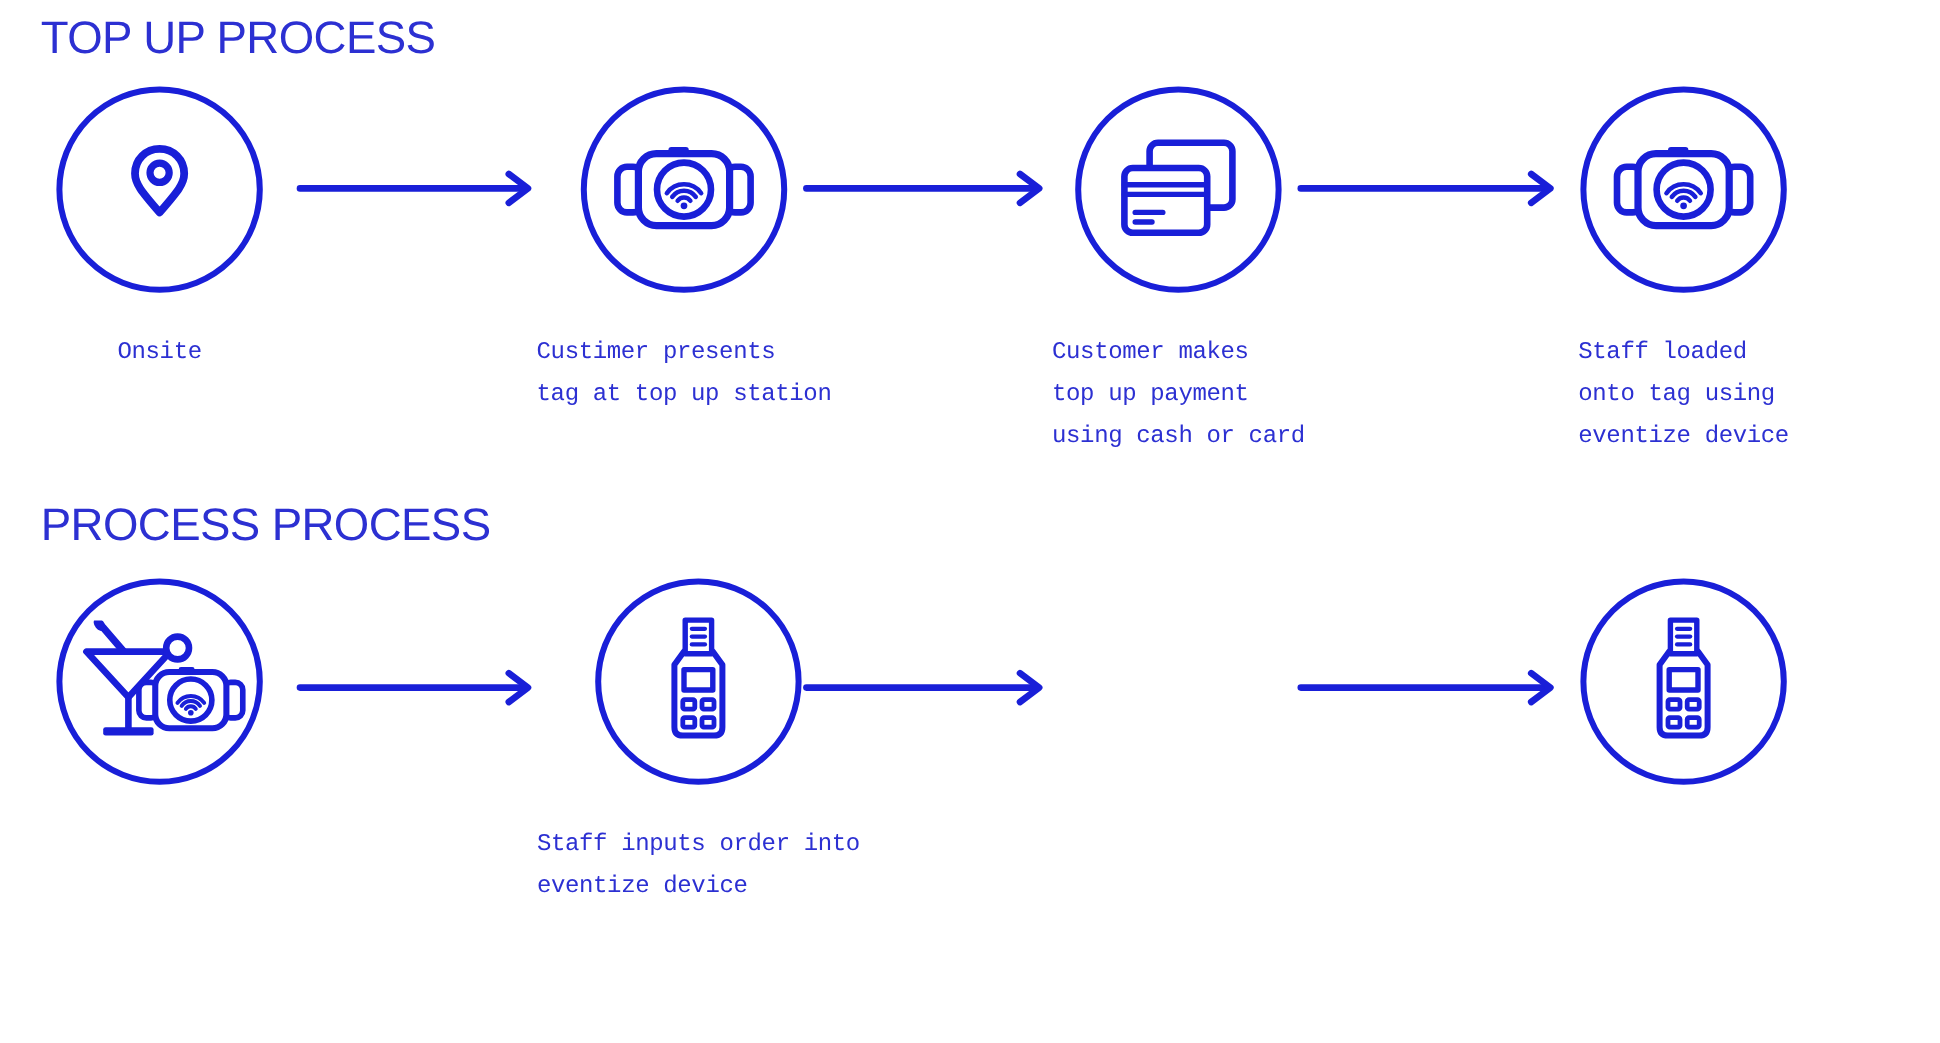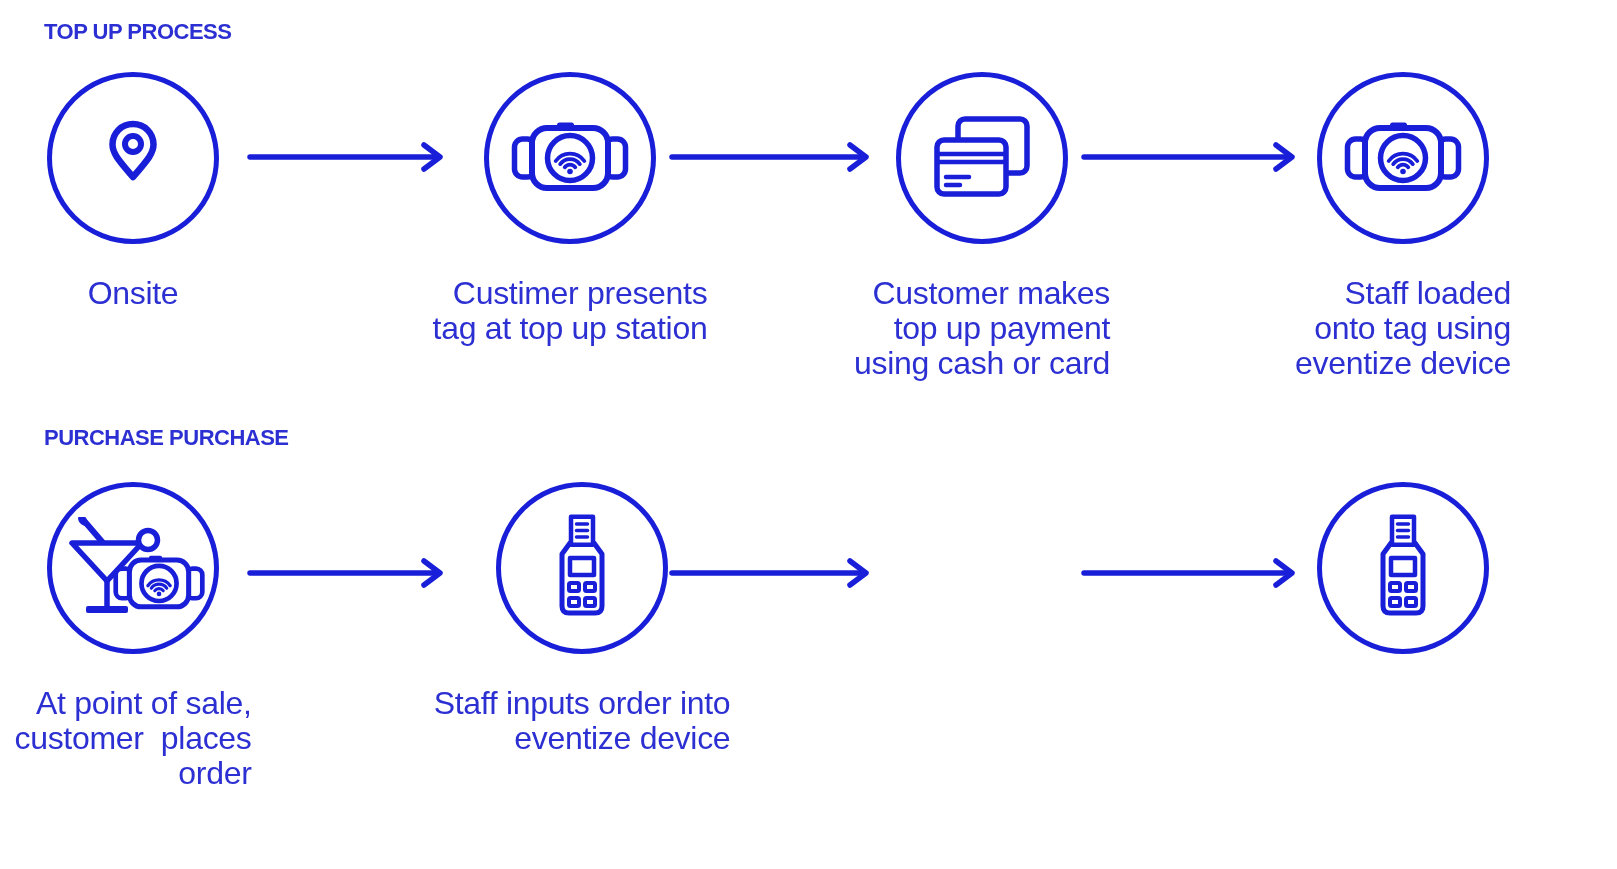--- a/index.html
+++ b/index.html
@@ -4,22 +4,22 @@
 <style>
   html,body{margin:0;padding:0;background:#fff;}
   #canvas{
     position:relative;
     width:1617px;height:869px;
     background:var(--bg,#fff);
     font-family:"Liberation Sans",sans-serif;
     overflow:hidden;
   }
   .flow-title{
-    position:absolute;left:44px;margin:0;
-    font-size:22px;line-height:36px;font-weight:700;
+    position:absolute;left:34px;margin:0;
+    font-size:38px;line-height:36px;font-weight:400;
     letter-spacing:-0.5px;color:var(--text,#2c30d2);
     white-space:pre;
   }
   #title-topup{top:14px;}
   #title-purchase{top:420px;}
   .step{
     position:absolute;width:420px;
     display:flex;flex-direction:column;align-items:center;
   }
   .row1{top:72px;}
@@ -30,35 +30,35 @@
     border-radius:50%;
     display:flex;align-items:center;justify-content:center;
     background:#fff;
   }
   .icon{color:var(--ink,#191fd8);display:block;}
   .icon *{stroke:currentColor;fill:none;stroke-linecap:round;stroke-linejoin:round;}
   .icon .fill{fill:currentColor;stroke:none;}
   .icon .paper{fill:#fff;}
   .caption{
     margin-top:32px;
-    font-size:32px;line-height:35px;
+    font-size:20px;line-height:35px;
     letter-spacing:-0.3px;
     color:var(--text,#2c30d2);
-    text-align:right;white-space:pre-wrap;
+    text-align:left;white-space:pre-wrap;font-family:Liberation Mono, monospace;
   }
   .overlay{position:absolute;left:0;top:0;}
   .overlay .arrow{stroke:var(--ink,#191fd8);stroke-width:5.5;fill:none;stroke-linecap:round;stroke-linejoin:round;}
 </style>
 </head>
 <body>
 
 <div id="canvas">
 
   <h2 class="flow-title" id="title-topup">TOP UP PROCESS</h2>
-  <h2 class="flow-title" id="title-purchase">PURCHASE PURCHASE</h2>
+  <h2 class="flow-title" id="title-purchase">PROCESS PROCESS</h2>
 
   <div class="step row1" style="left:-77px">
     <div class="badge">
       <svg class="icon" width="56" height="76" viewBox="0 0 56 76">
         <path d="M28 4 C16.4 4 7.5 13 7.5 24.6 C7.5 32.8 12.3 39 28 57 C43.7 39 48.5 32.8 48.5 24.6 C48.5 13 39.6 4 28 4 Z" stroke-width="6.5"></path>
         <circle cx="28" cy="24" r="8" stroke-width="6"></circle>
       </svg>
     </div>
     <div class="caption">Onsite</div>
   </div>
@@ -137,23 +137,20 @@
           <circle cx="59" cy="39" r="22.5" stroke-width="6" class="paper"></circle>
           <g>
             <path d="M44.7 42.0 A 17.5 17.5 0 0 1 73.3 42.0" stroke-width="4.2"></path>
             <path d="M49.2 45.1 A 12 12 0 0 1 68.8 45.1" stroke-width="4.2"></path>
             <path d="M53.7 48.3 A 6.5 6.5 0 0 1 64.3 48.3" stroke-width="4.2"></path>
             <circle cx="59" cy="52.5" r="3" class="fill"></circle>
           </g>
         </g>
       </svg>
     </div>
-    <div class="caption">At point of sale,
-customer  places
-order</div>
   </div>
 
   <div class="step row2" style="left:372px">
     <div class="badge">
       <svg class="icon" width="64" height="108" viewBox="0 0 64 108">
         <path d="M20 29 L12 40 L12 92 Q12 99 19 99 L45 99 Q52 99 52 92 L52 40 L44 29 Z" stroke-width="5" class="paper"></path>
         <rect x="21" y="2.8" width="22" height="28" stroke-width="4.5" class="paper"></rect>
         <line x1="26.5" y1="10" x2="37.5" y2="10" stroke-width="3.5"></line>
         <line x1="26.5" y1="16.5" x2="37.5" y2="16.5" stroke-width="3.5"></line>
         <line x1="26.5" y1="23" x2="37.5" y2="23" stroke-width="3.5"></line>

